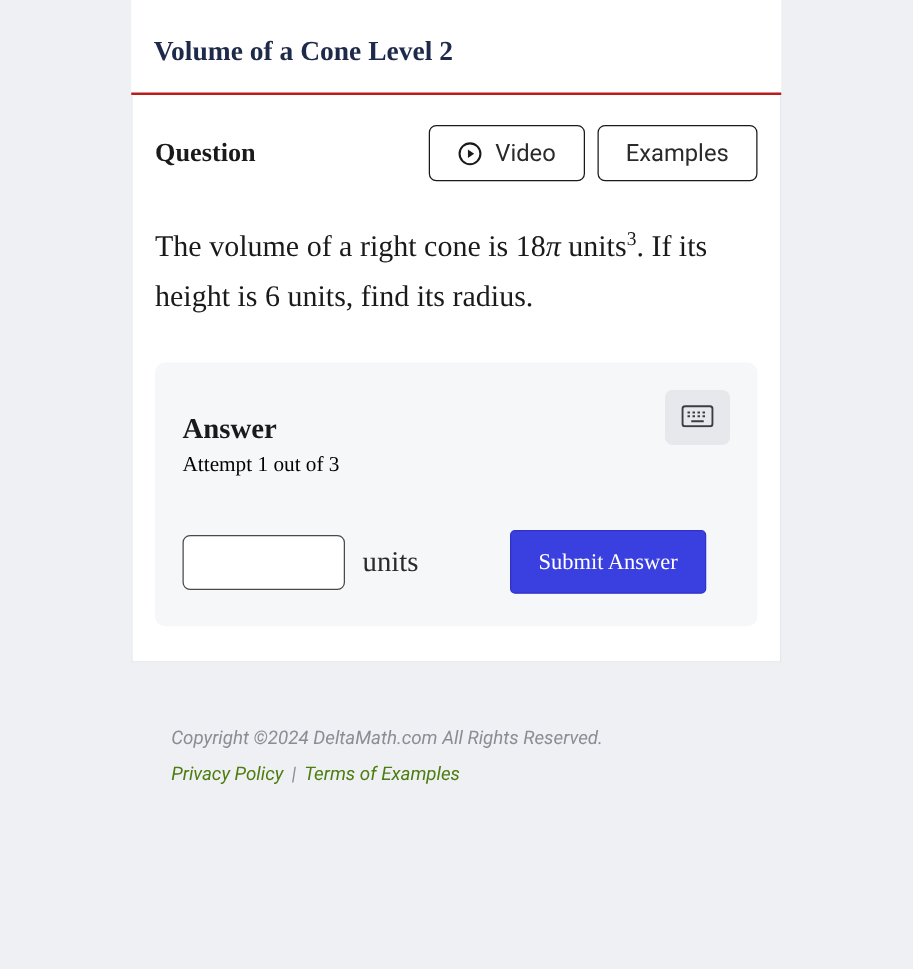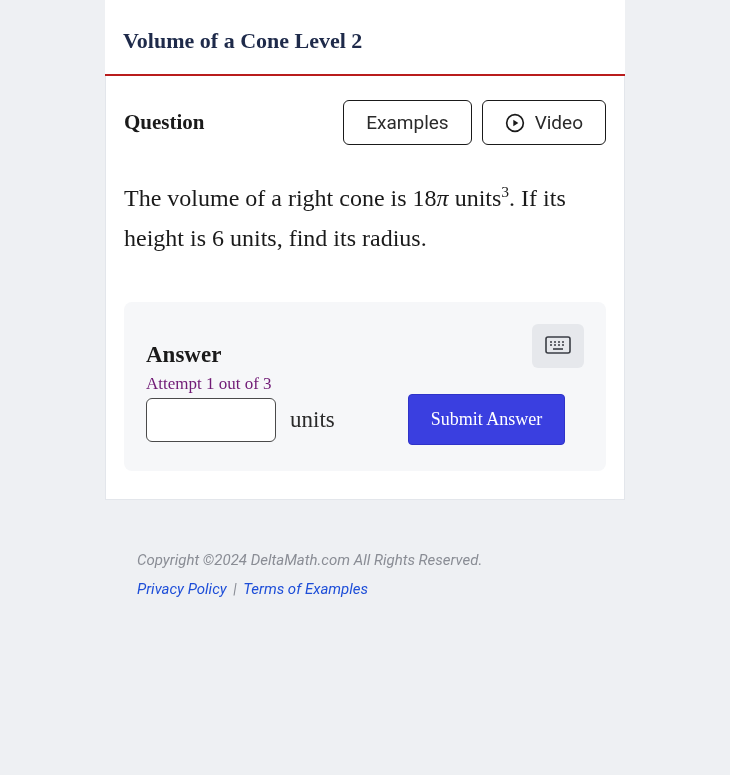--- a/index.html
+++ b/index.html
@@ -58,21 +58,21 @@
       gap: 10px;
       cursor: pointer;
       font-family: inherit;
     }
     .outline-btn svg { display: block; }
     .question-text {
       font-family: Georgia, "Times New Roman", serif;
       font-size: 24px;
       color: #1a1a1a;
       line-height: 1.65;
-      margin-bottom: 44px;
+      margin-bottom: 32px;
     }
     .question-text .pi { font-style: italic; }
     .question-text sup { font-size: 0.65em; vertical-align: super; line-height: 0; }
     .answer-box {
       background: #f6f7f9;
       border-radius: 8px;
       padding: 22px 22px 26px 22px;
     }
     .answer-header {
       display: flex;
@@ -93,21 +93,22 @@
       width: 52px;
       height: 44px;
       display: inline-flex;
       align-items: center;
       justify-content: center;
       cursor: pointer;
     }
     .attempt-text {
       font-family: Georgia, "Times New Roman", serif;
       font-size: 17px;
-      color: #701a75;
+      color: #000000;
+      margin-bottom: 42px;
     }
     .answer-row {
       display: flex;
       align-items: center;
       gap: 14px;
     }
     .answer-input {
       width: 130px;
       height: 44px;
       border: 1.5px solid #4a4a4a;
@@ -134,49 +135,49 @@
       cursor: pointer;
       margin-left: 45px;
     }
     .footer {
       padding: 46px 32px 20px 32px;
       font-size: 15px;
       color: #8a8d95;
       line-height: 1.9;
       font-style: italic;
     }
-    .footer a { color: #1d4ed8; text-decoration: none; cursor: pointer; }
+    .footer a { color: #4d7c0f; text-decoration: none; cursor: pointer; }
     .footer-sep { margin: 0 3px; }
   </style>
 </head>
 <body>
 
 <div class="container">
 
   <div class="title-bar">
     <h1>Volume of a Cone Level 2</h1>
   </div>
 
   <div class="main-card">
 
     <div class="question-header">
       <span class="question-label">Question</span>
-
-      <button class="outline-btn">
-        <span>Examples</span>
-      </button>
 
       <button class="outline-btn">
         <span>
           <svg width="20" height="20" viewBox="0 0 24 24" fill="none" stroke="#1a1a1a" stroke-width="2">
             <circle cx="12" cy="12" r="10"></circle>
             <polygon points="10,8 16,12 10,16" fill="#1a1a1a" stroke="none"></polygon>
           </svg>
         </span>
         <span>Video</span>
+      </button>
+
+      <button class="outline-btn">
+        <span>Examples</span>
       </button>
     </div>
 
     <p class="question-text">
       <span>The volume of a right cone is 18</span><span class="pi">π</span><span> units</span><sup>3</sup><span>. If its height is 6 units, find its radius.</span>
     </p>
 
     <div class="answer-box">
       <div class="answer-header">
         <div>

